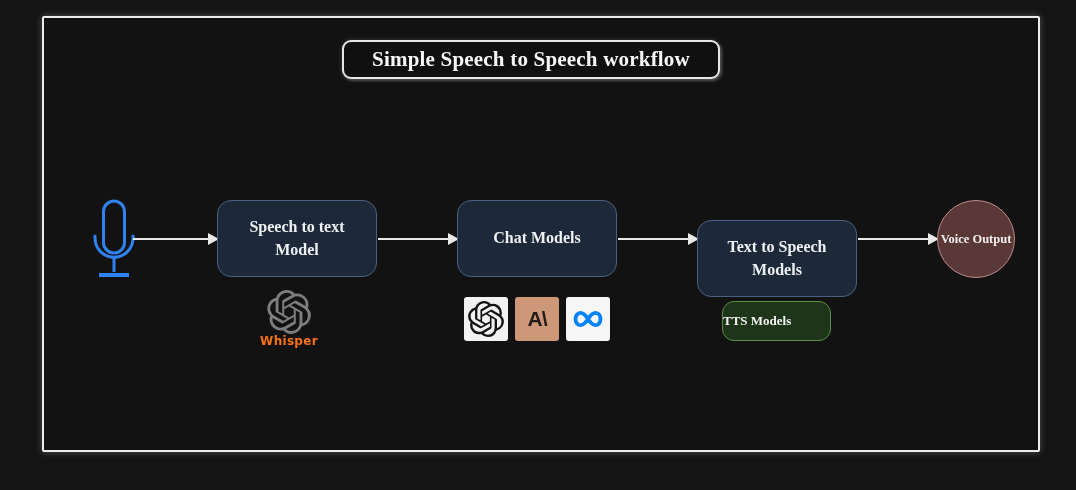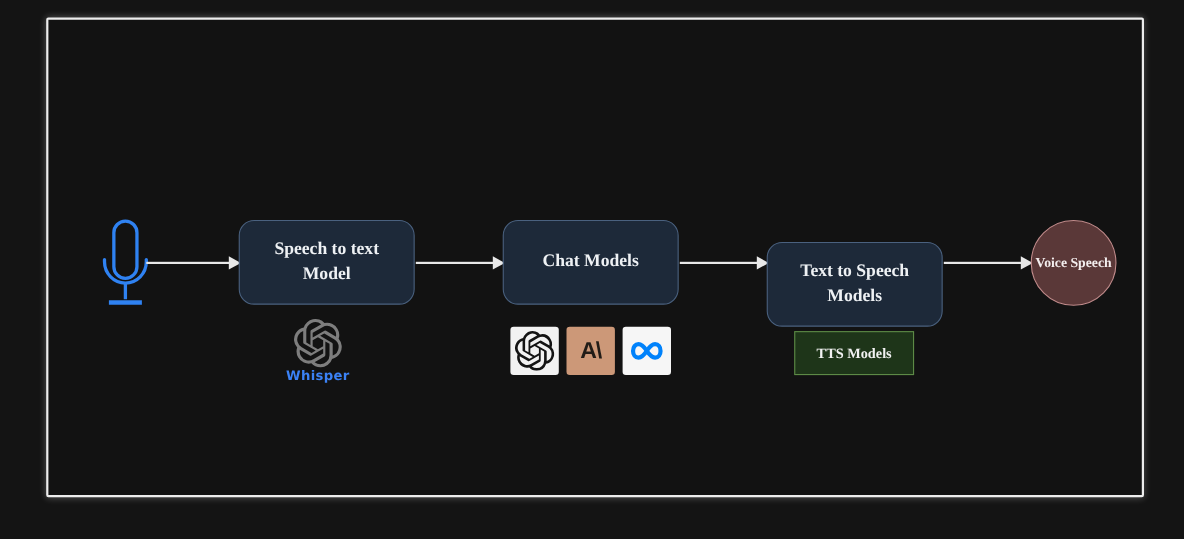--- a/index.html
+++ b/index.html
@@ -46,48 +46,51 @@
     border-top:6px solid transparent; border-bottom:6px solid transparent;
   }
   .arrow-1 { left:133px; width:76px; }
   .arrow-2 { left:378px; width:71px; }
   .arrow-3 { left:618px; width:71px; }
   .arrow-4 { left:858px; width:71px; }
   .mic { position:absolute; left:92px; top:198px; width:44px; height:84px; }
   .whisper-logo { position:absolute; left:267px; top:290px; width:44px; height:44px; }
   .whisper-label {
     position:absolute; left:249px; top:334px; width:80px; text-align:center;
-    color:#3b82f6; font-family:"DejaVu Sans", sans-serif;
+    color:#f97316; font-family:"DejaVu Sans", sans-serif;
     font-size:12px; font-weight:bold; letter-spacing:0.3px;
   }
   .logo-tile {
     position:absolute; top:297px; width:44px; height:44px; border-radius:3px;
     display:flex; align-items:center; justify-content:center;
   }
   .tile-openai { left:464px; background:#f2f2f2; }
   .tile-anthropic { left:515px; background:#cc9878; }
   .tile-meta { left:566px; background:#f6f6f6; }
   .anthropic-glyph {
     font-family:"Liberation Sans", sans-serif; font-weight:bold;
     font-size:21px; color:#211c17; letter-spacing:-1px;
   }
   .tts-badge {
     position:absolute; left:722px; top:301px; width:109px; height:40px;
-    background:#1e3519; border:1.5px solid #5d8a46; border-radius:0;
-    display:flex; align-items:center; justify-content:center;
+    background:#1e3519; border:1.5px solid #5d8a46; border-radius:12px;
+    display:flex; align-items:center; justify-content:flex-start;
     color:#f2f2f2; font-size:13px; font-weight:bold;
   }
 </style>
 </head>
 <body>
 
 <div class="stage">
 
   <div class="frame"></div>
 
+  <div class="title-box">
+    <span>Simple Speech to Speech workflow</span>
+  </div>
 
   <svg class="mic" viewBox="0 0 44 84">
     <rect x="11.5" y="3" width="21" height="52" rx="10.5" fill="none" stroke="#2f82f2" stroke-width="3"></rect>
     <path d="M3,38 v2 c0,10.7 8.5,19.3 19,19.3 c10.5,0 19,-8.6 19,-19.3 v-2" fill="none" stroke="#2f82f2" stroke-width="3" stroke-linecap="round"></path>
     <line x1="22" y1="60" x2="22" y2="74" stroke="#2f82f2" stroke-width="3"></line>
     <line x1="7" y1="77" x2="37" y2="77" stroke="#2f82f2" stroke-width="4"></line>
   </svg>
 
   <div class="arrow arrow-1"></div>
   <div class="arrow arrow-2"></div>
@@ -98,21 +101,21 @@
     <span>Chat Models</span>
   </div>
   <div class="node node-1">
     <span>Speech to text Model</span>
   </div>
   <div class="node node-3">
     <span>Text to Speech Models</span>
   </div>
 
   <div class="terminal-circle">
-    <span>Voice Speech</span>
+    <span>Voice Output</span>
   </div>
 
   <svg class="whisper-logo" viewBox="0 0 24 24">
     <path fill="#7d7d7d" d="M22.2819 9.8211a5.9847 5.9847 0 0 0-.5157-4.9108 6.0462 6.0462 0 0 0-6.5098-2.9A6.0651 6.0651 0 0 0 4.9807 4.1818a5.9847 5.9847 0 0 0-3.9977 2.9 6.0462 6.0462 0 0 0 .7427 7.0966 5.98 5.98 0 0 0 .511 4.9107 6.051 6.051 0 0 0 6.5146 2.9001A5.9847 5.9847 0 0 0 13.2599 24a6.0557 6.0557 0 0 0 5.7718-4.2058 5.9894 5.9894 0 0 0 3.9977-2.9001 6.0557 6.0557 0 0 0-.7475-7.073zm-9.022 12.6081a4.4755 4.4755 0 0 1-2.8764-1.0408l.1419-.0804 4.7783-2.7582a.7948.7948 0 0 0 .3927-.6813v-6.7369l2.02 1.1686a.071.071 0 0 1 .038.052v5.5826a4.504 4.504 0 0 1-4.4945 4.4944zm-9.6607-4.1254a4.4708 4.4708 0 0 1-.5346-3.0137l.142.0852 4.783 2.7582a.7712.7712 0 0 0 .7806 0l5.8428-3.3685v2.3324a.0804.0804 0 0 1-.0332.0615L9.74 19.9502a4.4992 4.4992 0 0 1-6.1408-1.6464zM2.3408 7.8956a4.485 4.485 0 0 1 2.3655-1.9728V11.6a.7664.7664 0 0 0 .3879.6765l5.8144 3.3543-2.0201 1.1685a.0757.0757 0 0 1-.071 0l-4.8303-2.7865A4.504 4.504 0 0 1 2.3408 7.8956zm16.5963 3.8558L13.1038 8.364 15.1192 7.2a.0757.0757 0 0 1 .071 0l4.8303 2.7913a4.4944 4.4944 0 0 1-.6765 8.1042v-5.6772a.79.79 0 0 0-.407-.667zm2.0107-3.0231l-.142-.0852-4.7735-2.7818a.7759.7759 0 0 0-.7854 0L9.409 9.2297V6.8974a.0662.0662 0 0 1 .0284-.0615l4.8303-2.7866a4.4992 4.4992 0 0 1 6.6802 4.66zM8.3065 12.863l-2.02-1.1638a.0804.0804 0 0 1-.038-.0567V6.0742a4.4992 4.4992 0 0 1 7.3757-3.4537l-.142.0805L8.704 5.459a.7948.7948 0 0 0-.3927.6813zm1.0976-2.3654l2.602-1.4998 2.6069 1.4998v2.9994l-2.5974 1.4997-2.6067-1.4997z"></path>
   </svg>
   <div class="whisper-label">Whisper</div>
 
   <div class="logo-tile tile-openai">
     <svg width="36" height="36" viewBox="0 0 24 24">
       <path fill="#141414" d="M22.2819 9.8211a5.9847 5.9847 0 0 0-.5157-4.9108 6.0462 6.0462 0 0 0-6.5098-2.9A6.0651 6.0651 0 0 0 4.9807 4.1818a5.9847 5.9847 0 0 0-3.9977 2.9 6.0462 6.0462 0 0 0 .7427 7.0966 5.98 5.98 0 0 0 .511 4.9107 6.051 6.051 0 0 0 6.5146 2.9001A5.9847 5.9847 0 0 0 13.2599 24a6.0557 6.0557 0 0 0 5.7718-4.2058 5.9894 5.9894 0 0 0 3.9977-2.9001 6.0557 6.0557 0 0 0-.7475-7.073zm-9.022 12.6081a4.4755 4.4755 0 0 1-2.8764-1.0408l.1419-.0804 4.7783-2.7582a.7948.7948 0 0 0 .3927-.6813v-6.7369l2.02 1.1686a.071.071 0 0 1 .038.052v5.5826a4.504 4.504 0 0 1-4.4945 4.4944zm-9.6607-4.1254a4.4708 4.4708 0 0 1-.5346-3.0137l.142.0852 4.783 2.7582a.7712.7712 0 0 0 .7806 0l5.8428-3.3685v2.3324a.0804.0804 0 0 1-.0332.0615L9.74 19.9502a4.4992 4.4992 0 0 1-6.1408-1.6464zM2.3408 7.8956a4.485 4.485 0 0 1 2.3655-1.9728V11.6a.7664.7664 0 0 0 .3879.6765l5.8144 3.3543-2.0201 1.1685a.0757.0757 0 0 1-.071 0l-4.8303-2.7865A4.504 4.504 0 0 1 2.3408 7.8956zm16.5963 3.8558L13.1038 8.364 15.1192 7.2a.0757.0757 0 0 1 .071 0l4.8303 2.7913a4.4944 4.4944 0 0 1-.6765 8.1042v-5.6772a.79.79 0 0 0-.407-.667zm2.0107-3.0231l-.142-.0852-4.7735-2.7818a.7759.7759 0 0 0-.7854 0L9.409 9.2297V6.8974a.0662.0662 0 0 1 .0284-.0615l4.8303-2.7866a4.4992 4.4992 0 0 1 6.6802 4.66zM8.3065 12.863l-2.02-1.1638a.0804.0804 0 0 1-.038-.0567V6.0742a4.4992 4.4992 0 0 1 7.3757-3.4537l-.142.0805L8.704 5.459a.7948.7948 0 0 0-.3927.6813zm1.0976-2.3654l2.602-1.4998 2.6069 1.4998v2.9994l-2.5974 1.4997-2.6067-1.4997z"></path>

